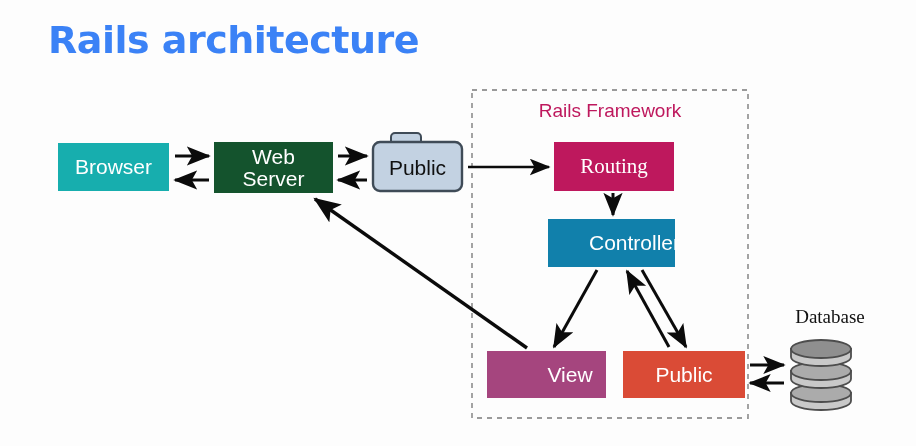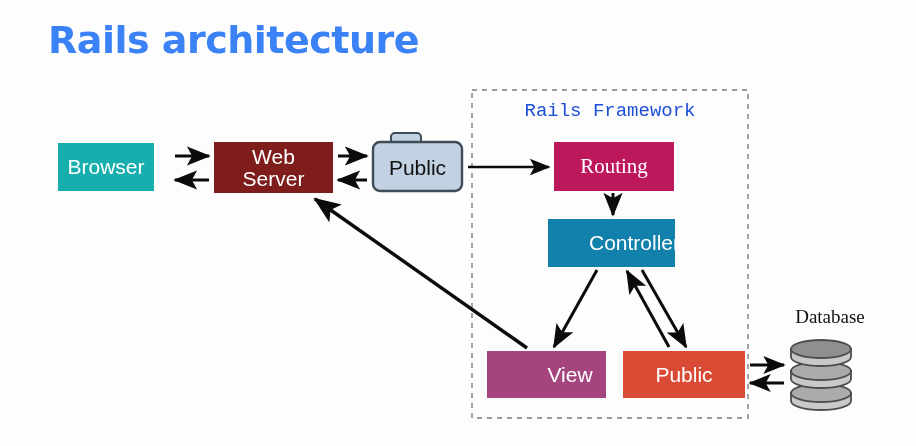--- a/index.html
+++ b/index.html
@@ -40,21 +40,21 @@
     align-items: center;
     justify-content: center;
     text-align: center;
     color: #ffffff;
     font-size: 21px;
     line-height: 1.04;
     font-family: "Liberation Sans", sans-serif;
     box-sizing: border-box;
     white-space: pre-line;
   }
-  #box-browser   { left: 58px;  top: 143px; width: 96px; height: 48px; }
+  #box-browser   { left: 58px;  top: 143px; width: 111px; height: 48px; }
   #box-webserver { left: 214px; top: 142px; width: 119px; height: 51px; }
   #box-routing   { left: 554px; top: 142px; width: 120px; height: 49px; }
   #box-controller{ left: 548px; top: 219px; width: 127px; height: 48px; padding-left: 46px; }
   #box-view      { left: 487px; top: 351px; width: 119px; height: 47px; }
   #box-model     { left: 623px; top: 351px; width: 122px; height: 47px; }
 
   #folder-public {
     position: absolute;
     left: 371px;
     top: 131px;
@@ -75,22 +75,22 @@
     font-family: "Liberation Sans", sans-serif;
     border-radius: 12px;
   }
   #framework-label {
     position: absolute;
     left: 472px;
     top: 100px;
     width: 276px;
     text-align: center;
     font-size: 19px;
-    color: #1d4ed8;
-    font-family: Liberation Mono, monospace;
+    color: #be185d;
+    font-family: Liberation Sans, sans-serif;
   }
   #db-label {
     position: absolute;
     left: 770px;
     top: 306px;
     width: 120px;
     text-align: center;
     font-size: 19px;
     color: #121212;
     font-family: Liberation Serif, serif;
@@ -138,21 +138,21 @@
     <line x1="527" y1="348" x2="315" y2="199" stroke="#0b0b0b" stroke-width="3.4" marker-end="url(#ah)"></line>
 
     <line x1="750" y1="365" x2="784" y2="365" stroke="#0b0b0b" stroke-width="2.8" marker-end="url(#ah)"></line>
     <line x1="784" y1="383" x2="750" y2="383" stroke="#0b0b0b" stroke-width="2.8" marker-end="url(#ah)"></line>
   </svg>
 
   <div id="framework-label">Rails Framework</div>
 
   <div class="node-box" id="box-browser" style="background:#17aeae;">Browser</div>
 
-  <div class="node-box" id="box-webserver" style="background:#7f1d1d;">Web
+  <div class="node-box" id="box-webserver" style="background:#14532d;">Web
 Server</div>
 
   <div id="folder-public">
     <svg width="93" height="62" viewBox="0 0 93 62" xmlns="http://www.w3.org/2000/svg">
       <path d="M24,2 h22 a4,4 0 0 1 4,4 v8 h-30 v-8 a4,4 0 0 1 4,-4 z" fill="#c3d2e2" stroke="#3f4b57" stroke-width="2"></path>
       <rect x="2" y="11" width="89" height="49" rx="7" ry="7" fill="#c3d2e2" stroke="#3f4b57" stroke-width="2.4"></rect>
     </svg>
     <div class="folder-label">Public</div>
   </div>
 

